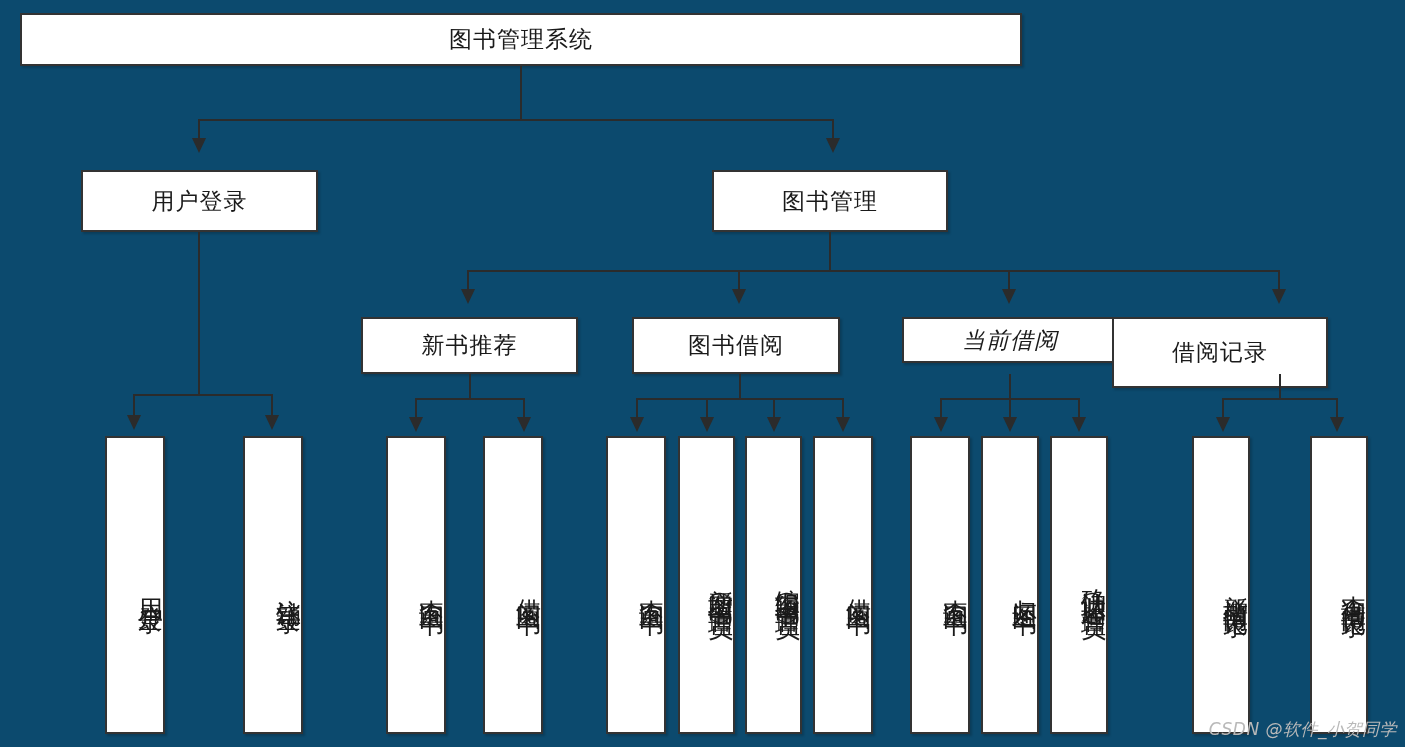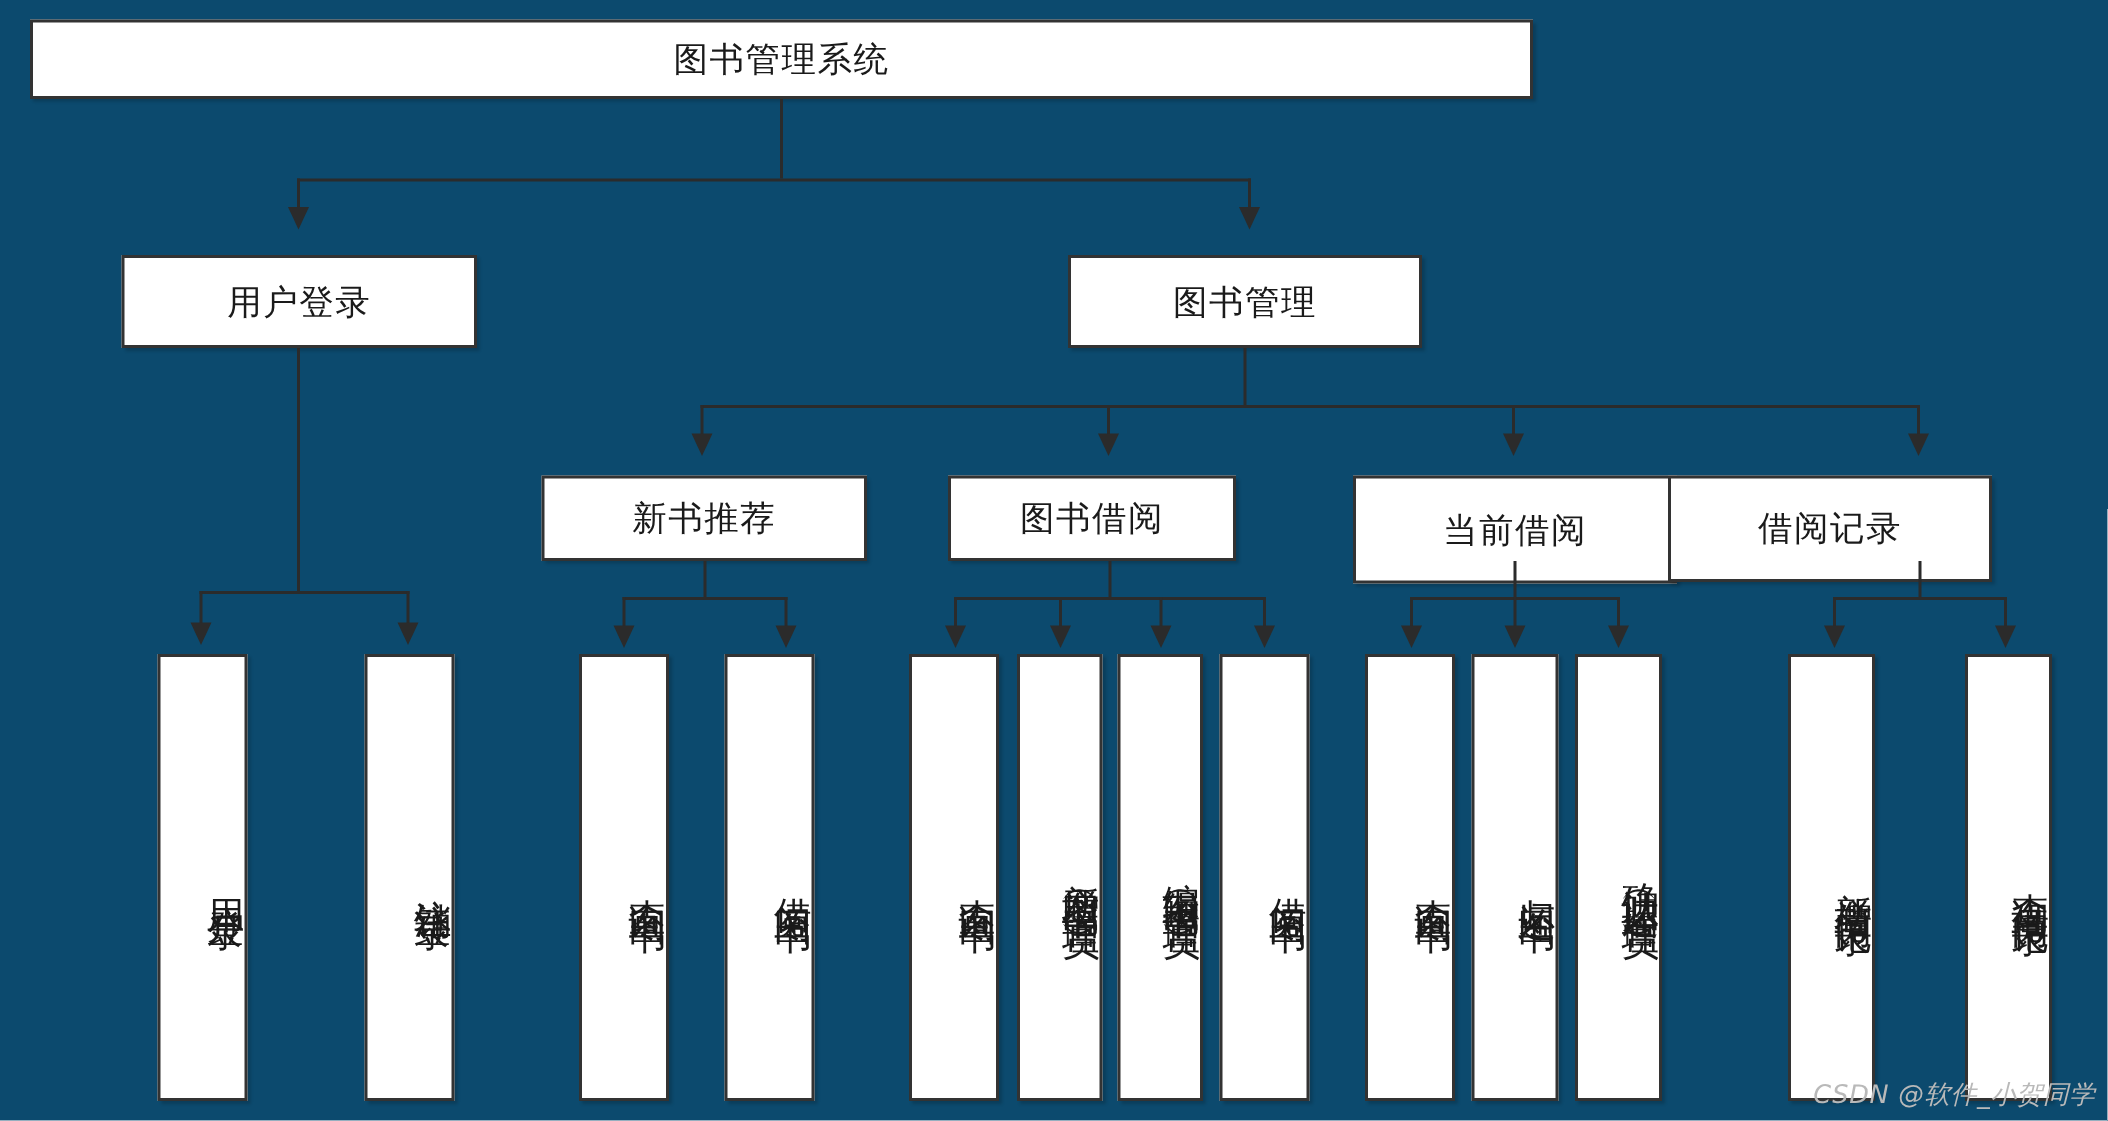--- a/index.html
+++ b/index.html
@@ -118,24 +118,24 @@
   <div class="ln vline" style="left:738px; top:270px; width:2px; height:22px;"></div>
   <div class="arrow" style="left:732px; top:289px;"></div>
   <div class="ln vline" style="left:1008px; top:270px; width:2px; height:22px;"></div>
   <div class="arrow" style="left:1002px; top:289px;"></div>
   <div class="ln vline" style="left:1278px; top:270px; width:2px; height:22px;"></div>
   <div class="arrow" style="left:1272px; top:289px;"></div>
 
   <div class="node horiz lv3" style="left:361px; top:317px; width:217px; height:57px;">
     <span>新书推荐</span>
   </div>
-  <div class="node horiz lv3" style="left:632px; top:317px; width:192px; height:57px;">
+  <div class="node horiz lv3" style="left:632px; top:317px; width:208px; height:57px;">
     <span>图书借阅</span>
   </div>
-  <div class="node horiz lv3" style="left:902px; top:317px; width:216px; height:72px;">
+  <div class="node horiz lv3" style="left:902px; top:317px; width:216px; height:46px;font-style:italic;">
     <span>当前借阅</span>
   </div>
   <div class="node horiz lv3" style="left:1112px; top:317px; width:216px; height:71px;">
     <span>借阅记录</span>
   </div>
 
   <div class="ln vline" style="left:469px; top:374px; width:2px; height:26px;"></div>
   <div class="ln hline" style="left:415px; top:398px; width:110px; height:2px;"></div>
   <div class="ln vline" style="left:415px; top:398px; width:2px; height:22px;"></div>
   <div class="arrow" style="left:409px; top:417px;"></div>

